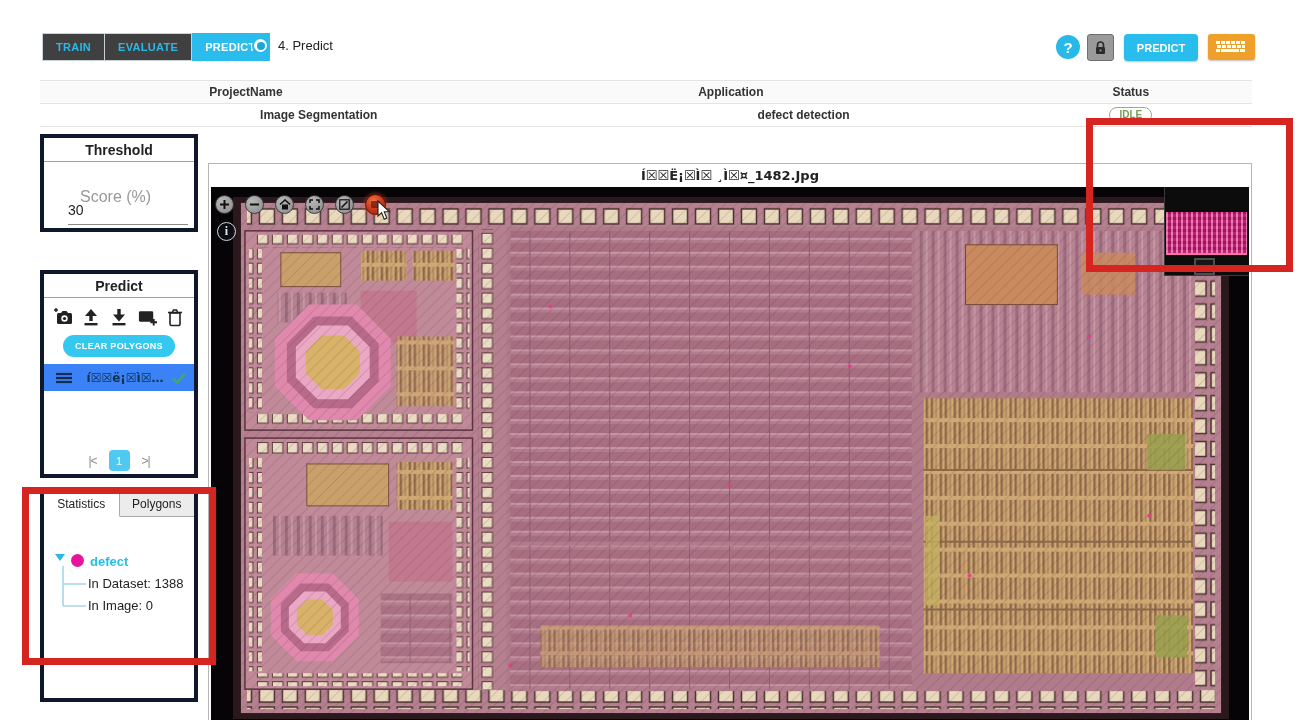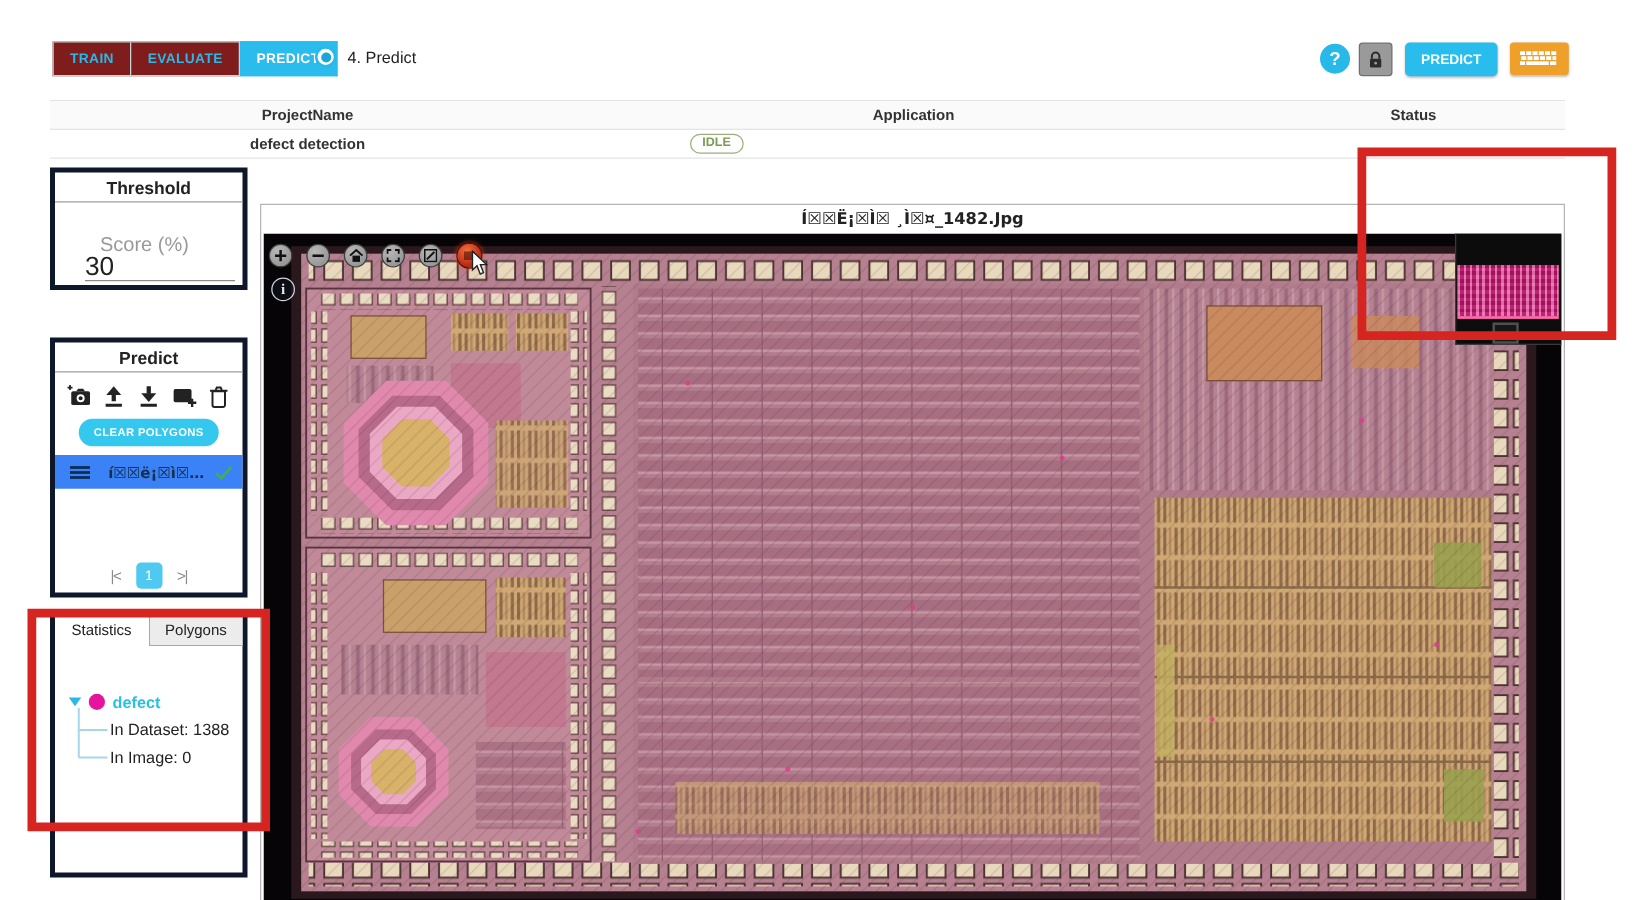--- a/index.html
+++ b/index.html
@@ -4,21 +4,21 @@
 <style>
   * { margin:0; padding:0; box-sizing:border-box; }
   html,body { width:1309px; height:720px; background:#fff; font-family:"Liberation Sans",sans-serif; }
   #app { position:relative; width:1309px; height:720px; background:#fff; overflow:hidden; }
   .garble { font-family:"DejaVu Sans",sans-serif; }
 
   
   .tabbar { position:absolute; left:42px; top:33px; height:28px; display:flex; }
   .tab { height:28px; padding:0 13px; display:flex; align-items:center; justify-content:center;
          font-size:11px; font-weight:bold; letter-spacing:.3px;
-         border:1px solid #c9d2d6; color:#29b9e9; background:#7f1d1d; cursor:pointer; }
+         border:1px solid #c9d2d6; color:#29b9e9; background:#404040; cursor:pointer; }
   .tab + .tab { border-left:none; }
   .tab.active { background:#29bcec; color:#fff; border-color:#29bcec; }
   .step { position:absolute; left:252px; top:37px; display:flex; align-items:center; gap:9px; }
   .radio { width:17px; height:17px; border-radius:50%; border:2px solid #29b9e9; background:#fff;
            display:flex; align-items:center; justify-content:center; }
   .radio .dot { width:8px; height:8px; border-radius:50%; background:#1ba6d8; }
   .step-label { font-size:13px; color:#222; }
   .help-btn { position:absolute; left:1056px; top:35px; width:24px; height:24px; border-radius:50%;
               background:#29b9e9; color:#fff; font-size:15px; font-weight:bold;
               display:flex; align-items:center; justify-content:center; }
@@ -38,21 +38,21 @@
   .c1 { width:46%; } .c2 { width:34%; } .c3 { width:20%; }
   .idle-badge { font-size:10px; font-weight:bold; color:#7a9a55; border:1px solid #98b07c;
                 border-radius:8px; padding:1px 9px 2px; background:#fff; }
 
   
   .panel { position:absolute; left:40px; width:158px; background:#fff; border:4px solid #0f172a; }
   .panel-title { height:24px; display:flex; align-items:center; justify-content:center;
                  font-size:14px; font-weight:bold; color:#222; border-bottom:1px solid #9e9e9e; }
   #threshold-panel { top:134px; height:98px; }
   .score-label { position:absolute; left:24px; top:50px; font-size:16px; color:#999;margin-left:12px; }
-  .score-value { position:absolute; left:24px; top:64px; font-size:21px; color:#222; }
+  .score-value { position:absolute; left:24px; top:64px; font-size:14px; color:#222; }
   .score-underline { position:absolute; left:24px; top:86px; width:120px; border-bottom:1px solid #8a8a8a; }
 
   #predict-panel { top:270px; height:208px; }
   .icon-row { position:absolute; left:0; top:32px; width:100%; display:flex; justify-content:center; gap:7px; }
   .icon-row .ibtn { width:21px; height:21px; display:flex; align-items:center; justify-content:center; cursor:pointer; }
   .clear-btn { position:absolute; left:50%; transform:translateX(-50%); top:61px; width:112px; height:22px;
                background:#35c8ef; border:none; border-radius:12px; color:#fff; font-size:9px; font-weight:bold;
                letter-spacing:.3px; display:flex; align-items:center; justify-content:center; }
   .file-item { position:absolute; left:0; top:90px; width:100%; height:27px; background:#3b82f6;
                display:flex; align-items:center; padding:0 8px 0 34px; cursor:pointer; }
@@ -60,21 +60,21 @@
   .pager { position:absolute; left:0; top:176px; width:100%; display:flex; align-items:center; justify-content:center; gap:12px; }
   .pager .nav { font-size:12px; color:#8a8a8a; cursor:pointer; letter-spacing:-1px; }
   .pager .page { width:21px; height:21px; background:#4fc9f1; border-radius:4px; color:#fff; font-size:11px;
                  display:flex; align-items:center; justify-content:center; }
 
   #stats-panel { top:488px; height:214px; }
   .stat-tabs { display:flex; height:25px; }
   .stat-tab { flex:1; display:flex; align-items:center; justify-content:center; font-size:12px; color:#222; cursor:pointer; }
   .stat-tab.active { background:#fff; border-bottom:1px solid #fff; }
   .stat-tab.inactive { background:#ececec; border:1px solid #a8a8a8; border-top:none; border-right:none; border-radius:0 0 0 2px; }
-  .class-row { position:absolute; left:11px; top:62px; display:flex; align-items:center; gap:6px; }
+  .class-row { position:absolute; left:11px; top:62px; display:flex; gap:6px; }
   .tri-down { width:0; height:0; border-left:5px solid transparent; border-right:5px solid transparent; border-top:7px solid #29b9e9; cursor:pointer; }
   .class-dot { width:13px; height:13px; border-radius:50%; background:#e6149c; }
   .class-label { font-size:13px; font-weight:bold; color:#29c0e0; }
   .tree-item { position:absolute; left:44px; font-size:13px; color:#222; }
   .tree-lines { position:absolute; left:14px; top:74px; }
 
   
   #viewer { position:absolute; left:208px; top:134px; width:1044px; height:569px; background:#fff; border:1px solid #b5b5b5;margin-top:29px; }
   .viewer-title { height:23px; display:flex; align-items:center; justify-content:center; font-size:13px; font-weight:bold; color:#222; }
   .canvas { position:absolute; left:2px; top:23px; right:2px; bottom:2px; background:#060406; overflow:hidden; }
@@ -158,20 +158,21 @@
     </svg>
   </div>
 
   <div class="ptable">
     <div class="prow head">
       <div class="pcell c2">ProjectName</div>
       <div class="pcell c1">Application</div>
       <div class="pcell c3">Status</div>
     </div>
     <div class="prow">
+      <div class="pcell c1">Image Segmentation</div>
       <div class="pcell c2">defect detection</div>
       <div class="pcell c3">
         <span class="idle-badge">IDLE</span>
       </div>
     </div>
   </div>
 
   <div class="panel" id="threshold-panel">
     <div class="panel-title">Threshold</div>
     <div class="score-label">Score (%)</div>

